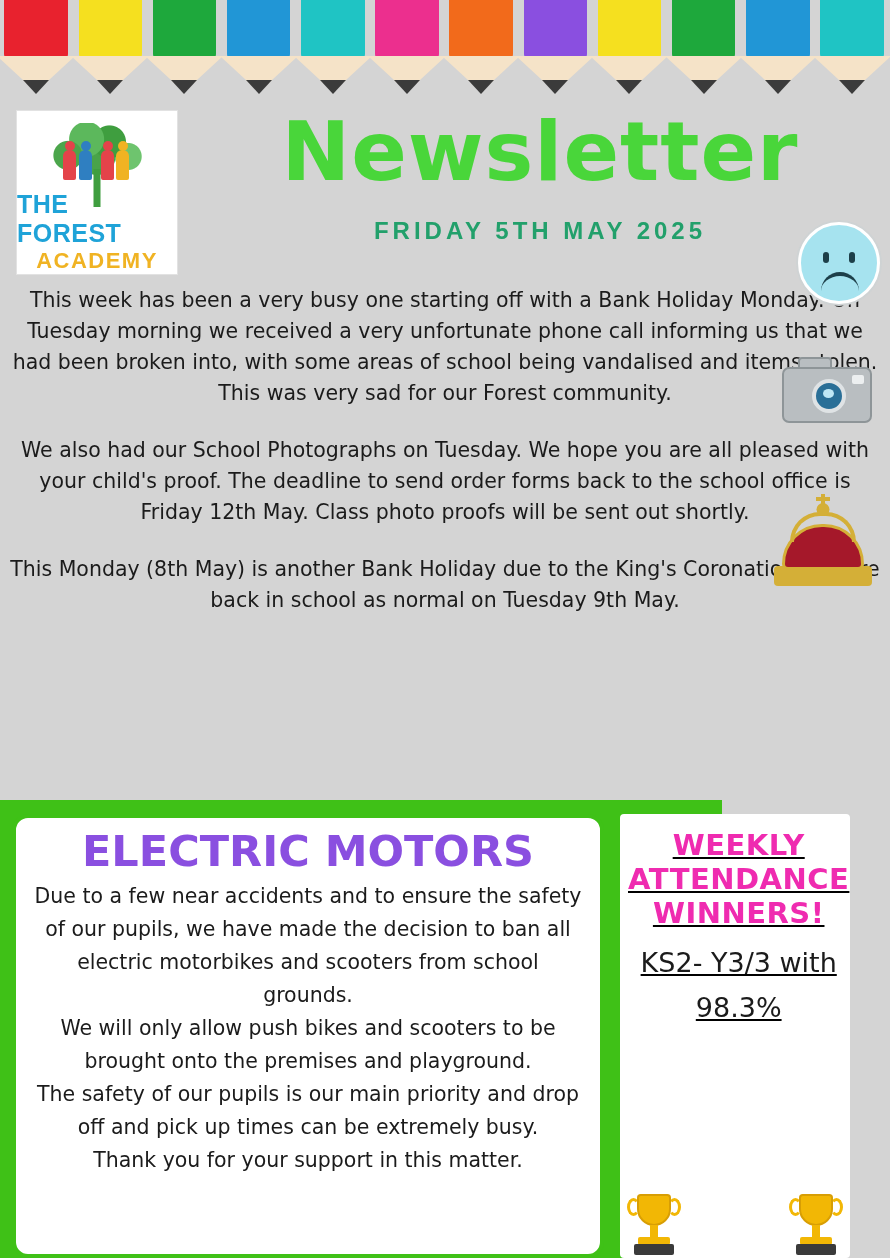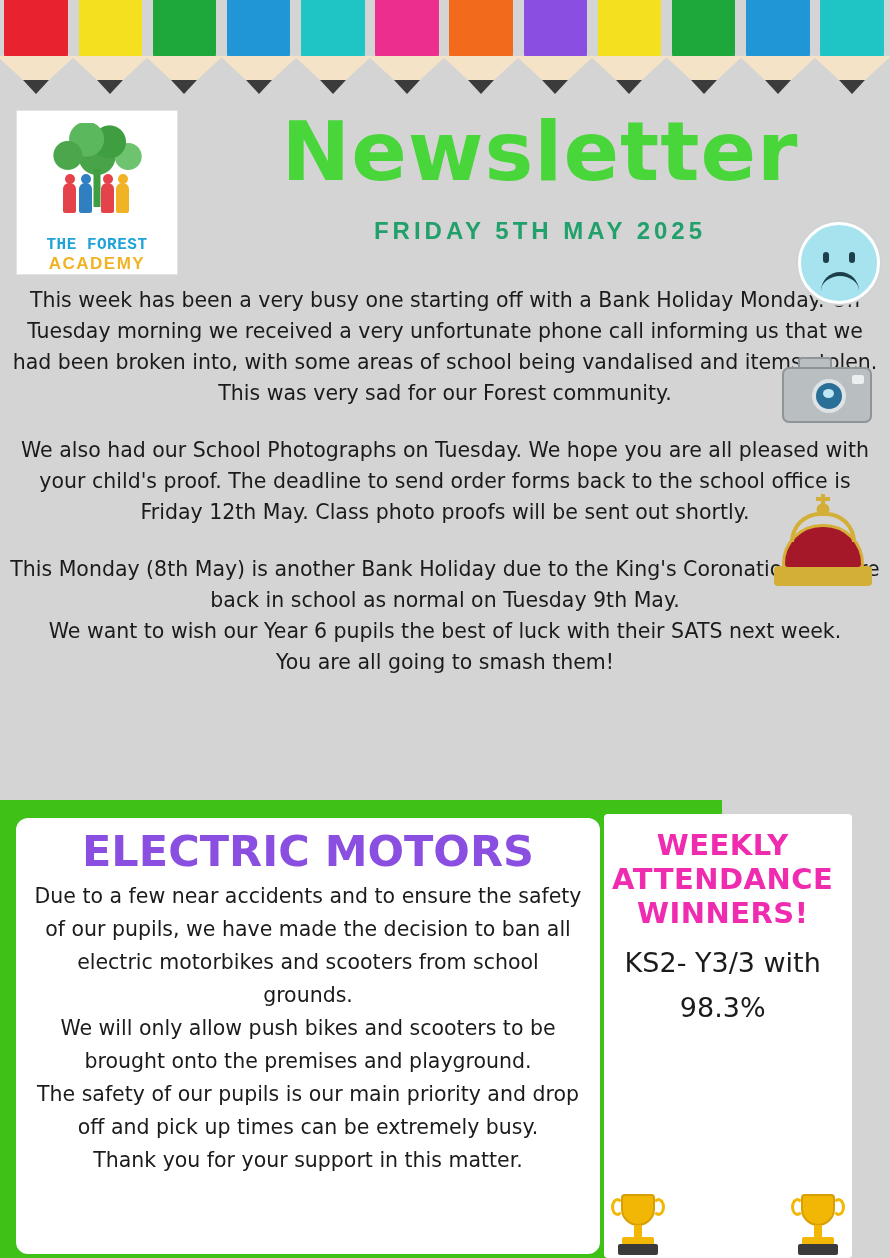--- a/index.html
+++ b/index.html
@@ -99,25 +99,25 @@
   }
   .logo-tree .fig::before {
     content:""; position:absolute; top:-9px; left:50%; transform:translateX(-50%);
     width:10px;height:10px;border-radius:50%;background:inherit;
   }
   .f1 { left: 26px; background: #e4434a; }
   .f2 { left: 42px; background: #2f7fc1; }
   .f3 { left: 64px; background: #e4434a; }
   .f4 { left: 79px; background: #f0b323; }
   .logo-line1 {
-    font-size: 16px; font-weight: bold; color: #1fa3d8;
-    letter-spacing: 0.5px; margin-top: 19px; font-family: Liberation Mono, monospace;
+    font-size: 25px; font-weight: bold; color: #1fa3d8;
+    letter-spacing: 0.5px; margin-top: 6px;
   }
   .logo-line2 {
-    font-size: 17px; font-weight: bold; color: #f0b323;
+    font-size: 22px; font-weight: bold; color: #f0b323;
     letter-spacing: 1.5px;
     text-align: right;
   }
   .title {
     position: absolute;
     left: 200px; top: 6px;
     width: 680px;
     text-align: center;
     font-size: 82px;
     font-weight: bold;
@@ -242,21 +242,21 @@
   }
 
   
   .lower {
     position: absolute;
     left: 0; top: 800px;
     width: 722px; height: 458px;
     background: #3fc117;
     padding: 14px 12px 0 12px;
     display: flex;
-    gap: 0;
+    gap: 16px;
   }
   .card {
     background: #ffffff;
     border-radius: 14px;
   }
   .card-left {
     flex: 0 0 592px;
     border: 4px solid #3fc117;
     border-radius: 16px;
     padding: 8px 14px 0 14px;
@@ -275,22 +275,23 @@
     text-align: center;
     font-size: 20.5px;
     line-height: 33px;
     color: #1b1b1b;
     font-family: "DejaVu Sans", sans-serif;
   }
   .card-right {
     flex: 1 1 auto;
     background: #ffffff;
     border-radius: 4px;
-    padding: 14px 19px 0 8px;
+    padding: 14px 1px 0 8px;
     position: relative;
+    text-decoration: underline;
   }
   .attend-title {
     text-align: center;
     font-size: 29px;
     font-weight: bold;
     color: #ef2bb0;
     line-height: 34px;
     letter-spacing: 0.5px;
     font-family: "DejaVu Sans", sans-serif;
   }
@@ -416,21 +417,21 @@
       <div class="logo-line1">THE FOREST</div>
       <div class="logo-line2">ACADEMY</div>
     </div>
     <div class="title">Newsletter</div>
     <div class="subtitle">FRIDAY 5TH MAY 2025</div>
   </div>
 
   <div class="body-text" id="body-text">
       <div class="para"><span>This week has been a very busy one starting off with a Bank Holiday Monday. On Tuesday morning we received a very unfortunate phone call informing us that we had been broken into, with some areas of school being vandalised and items stolen.</span><br><span>This was very sad for our Forest community.</span><br></div>
       <div class="para"><span>We also had our School Photographs on Tuesday. We hope you are all pleased with your child's proof. The deadline to send order forms back to the school office is Friday 12th May. Class photo proofs will be sent out shortly.</span></div>
-      <div class="para"><span>This Monday (8th May) is another Bank Holiday due to the King's Coronation. We are back in school as normal on Tuesday 9th May.</span><br><span>We want to wish our Year 6 pupils the best of luck with their SATS next week.</span><br><span>You are all going to smash them!</span></div>
+      <div class="para"><span>This Monday (8th May) is another Bank Holiday due to the King's Coronation. We are back in school as normal on Tuesday 9th May.</span><br><br></div>
     </div>
 
   <div class="sad-face">
     <div class="eye l"></div>
       <div class="eye r"></div>
       <div class="mouth"></div>
   </div>
   <div class="camera">
     <div class="chump"></div>
       <div class="cbody"></div>

